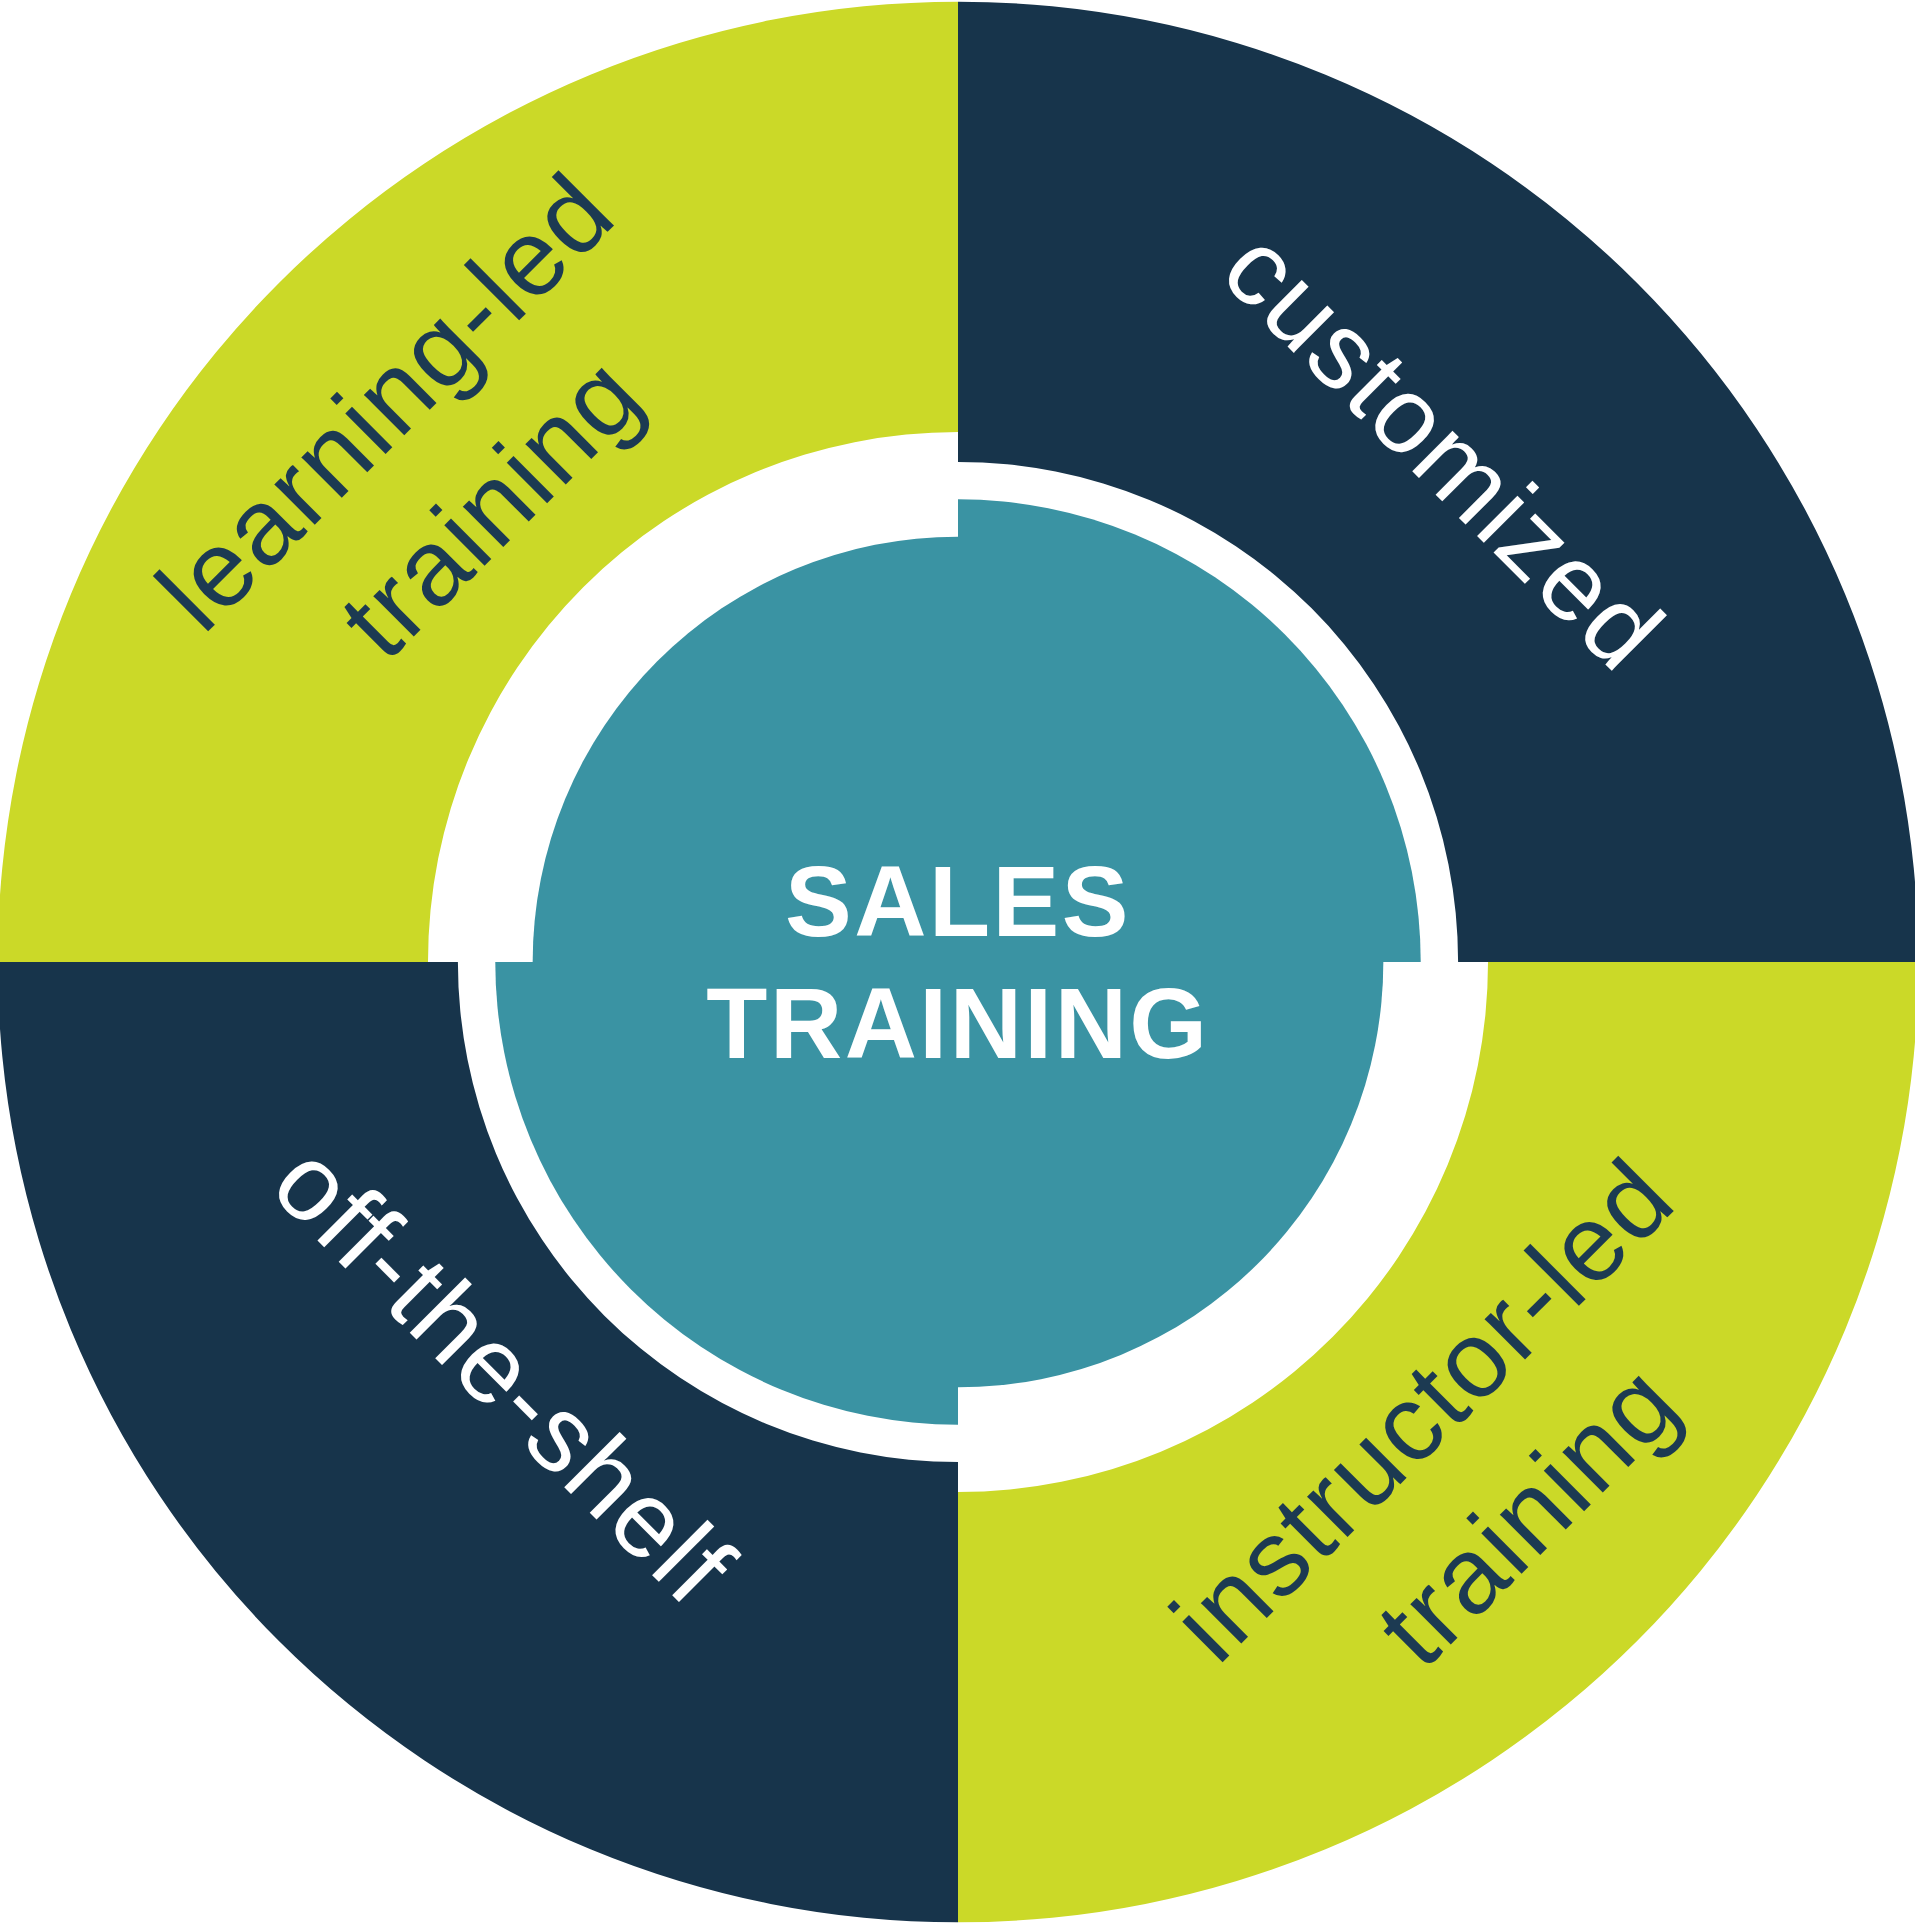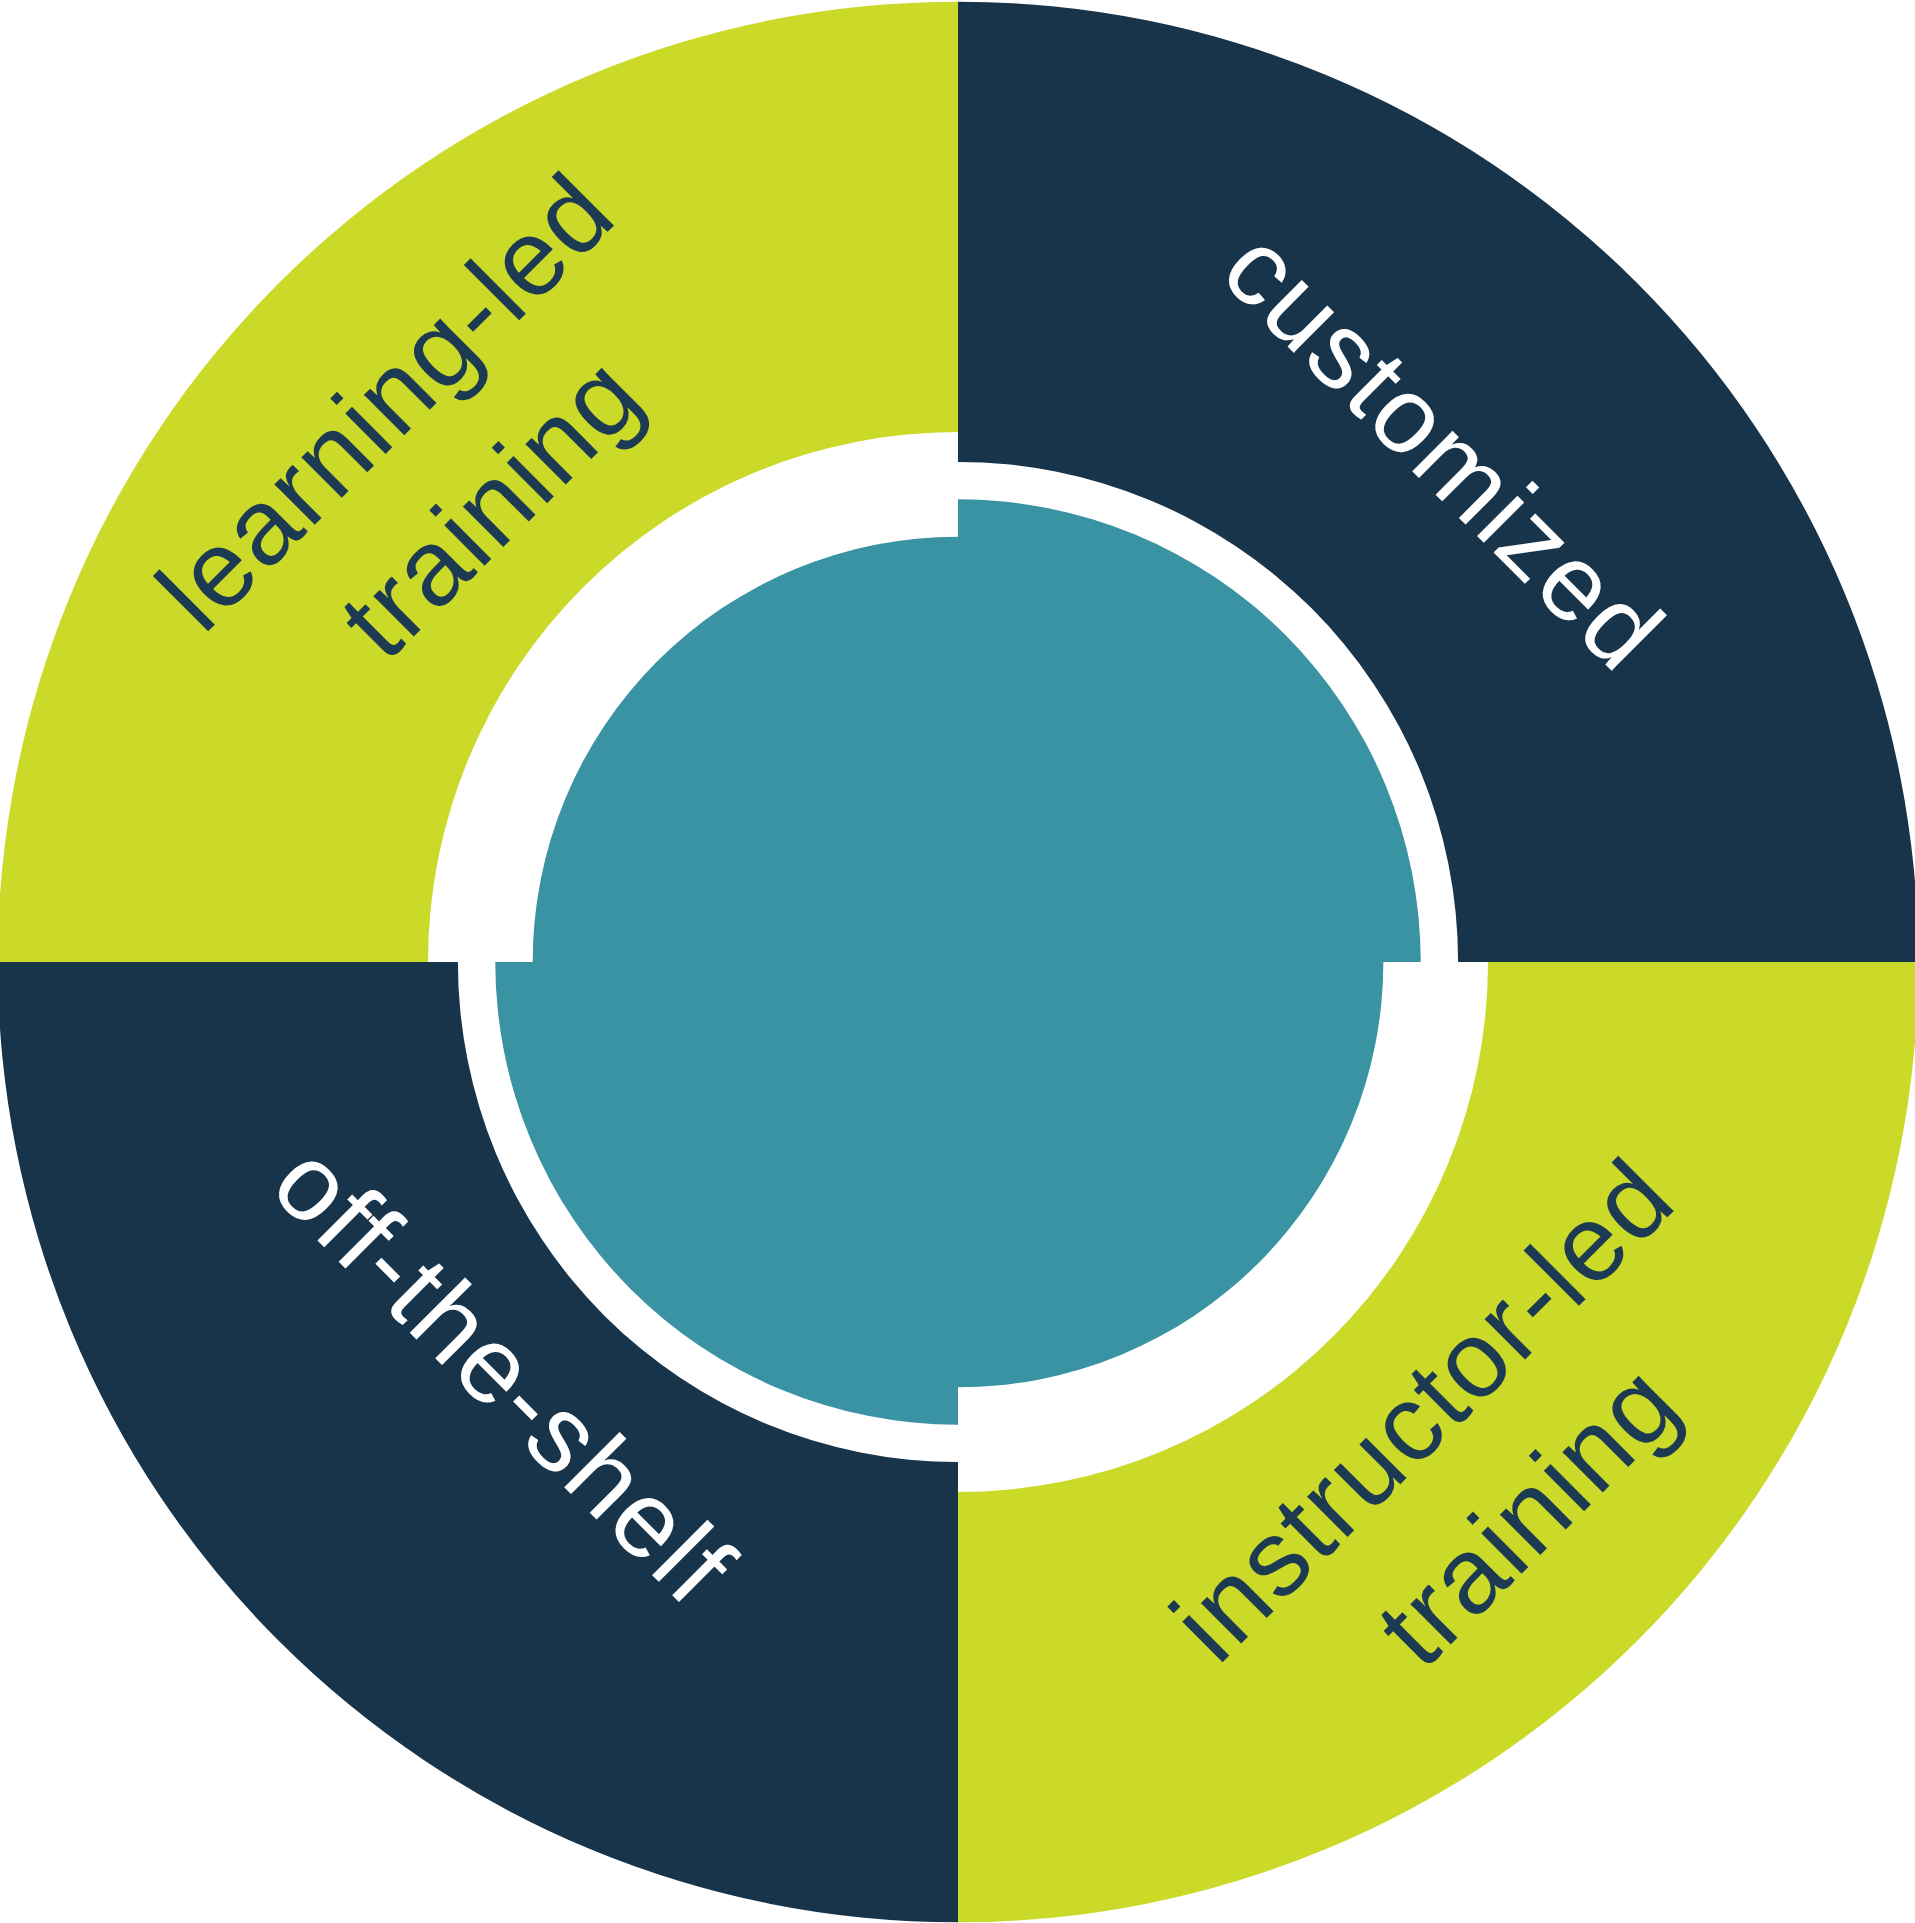--- a/index.html
+++ b/index.html
@@ -108,15 +108,19 @@
   <div class="quad-label label-bl">
     <span>off-the-shelf</span>
     <span></span>
   </div>
 
   <div class="quad-label label-br">
     <span>instructor-led</span>
     <span>training</span>
   </div>
 
+  <div class="center-label">
+    <span>SALES</span>
+    <span>TRAINING</span>
+  </div>
 
 </div>
 
 
 </body></html>

